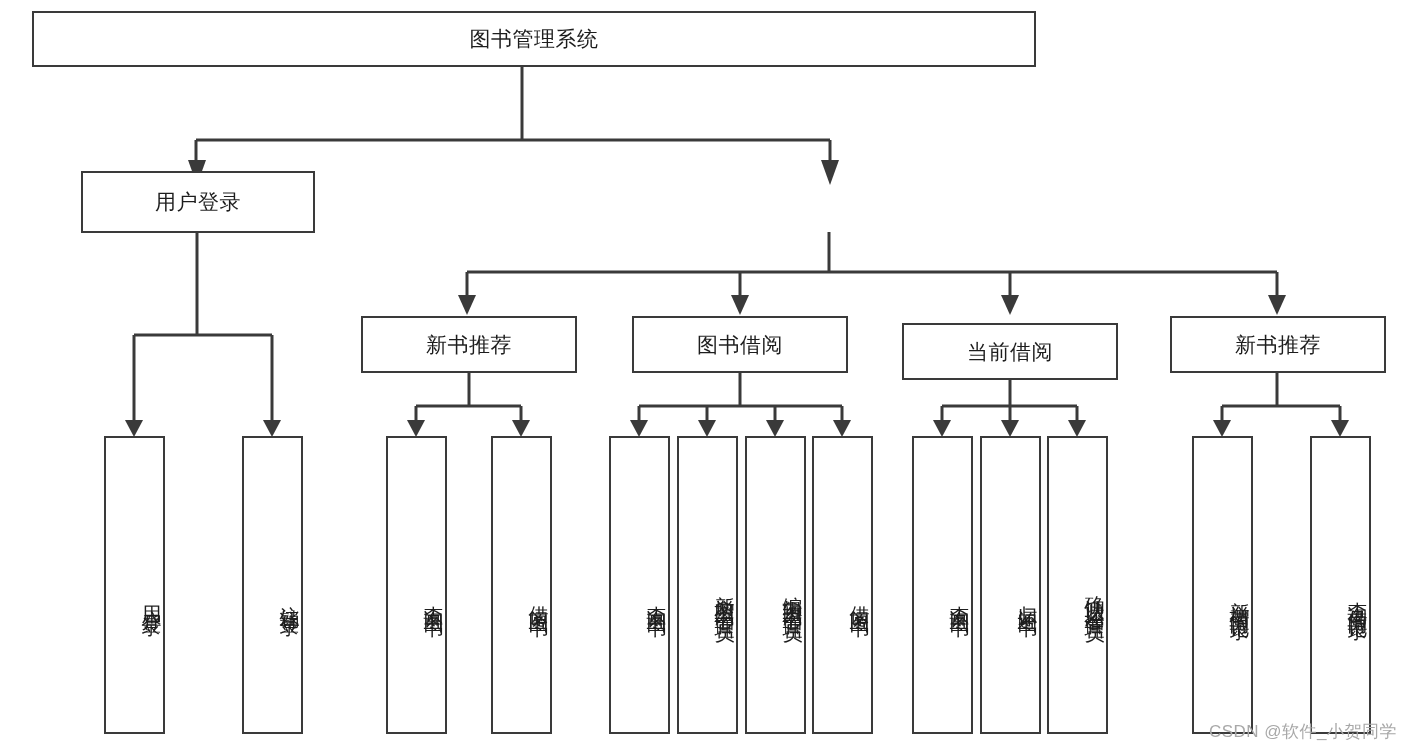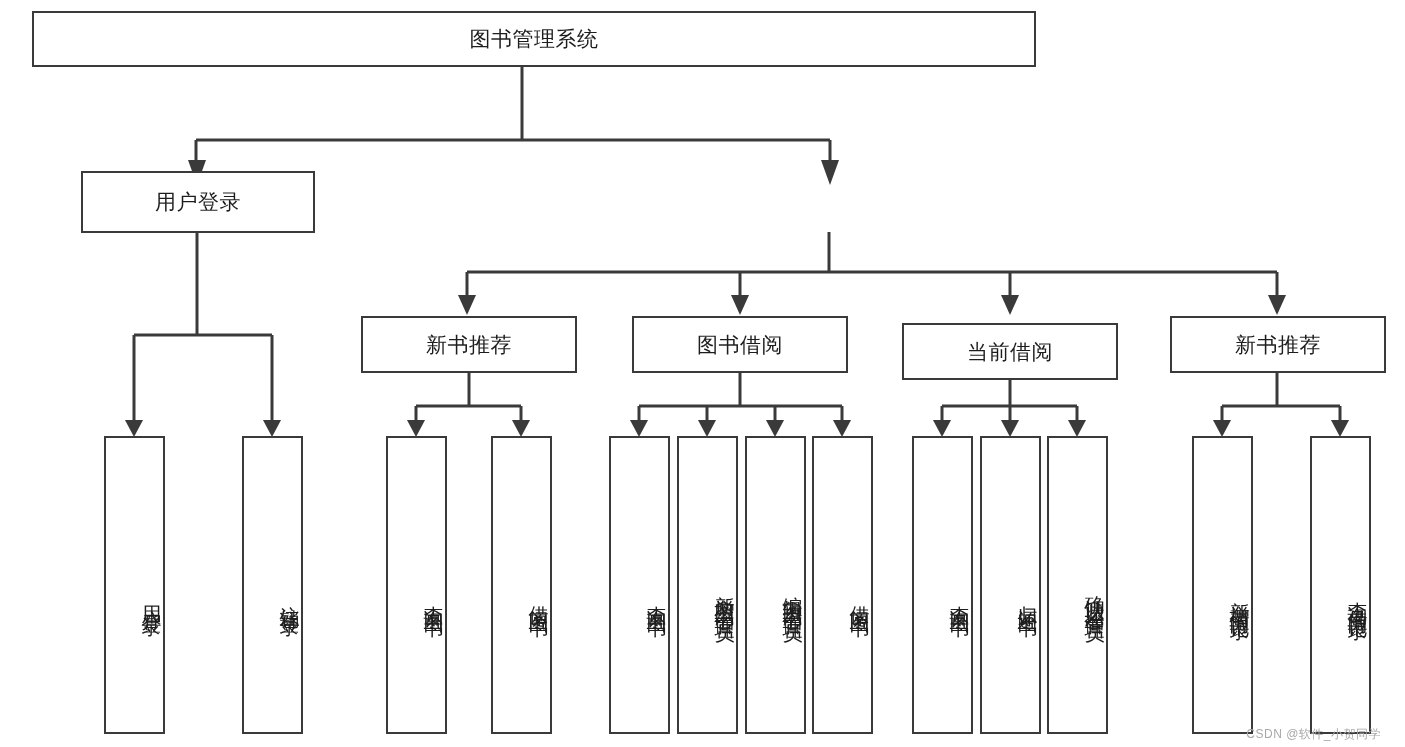--- a/index.html
+++ b/index.html
@@ -40,22 +40,22 @@
     padding-top:26px;
     letter-spacing:4px;
   }
   .node.v .lbl{
     writing-mode:vertical-rl;
     text-orientation:upright;
     white-space:nowrap;
   }
   #watermark{
     position:absolute;
-    right:24px;bottom:4px;
-    font-size:12px;
+    right:8px;bottom:4px;
+    font-size:17px;
     color:#a8a8a8;
     white-space:nowrap;
     user-select:none;
     letter-spacing:0.5px;
   }
   svg#wires{
     position:absolute;left:0;top:0;
     width:1405px;height:747px;
     pointer-events:none;
   }

